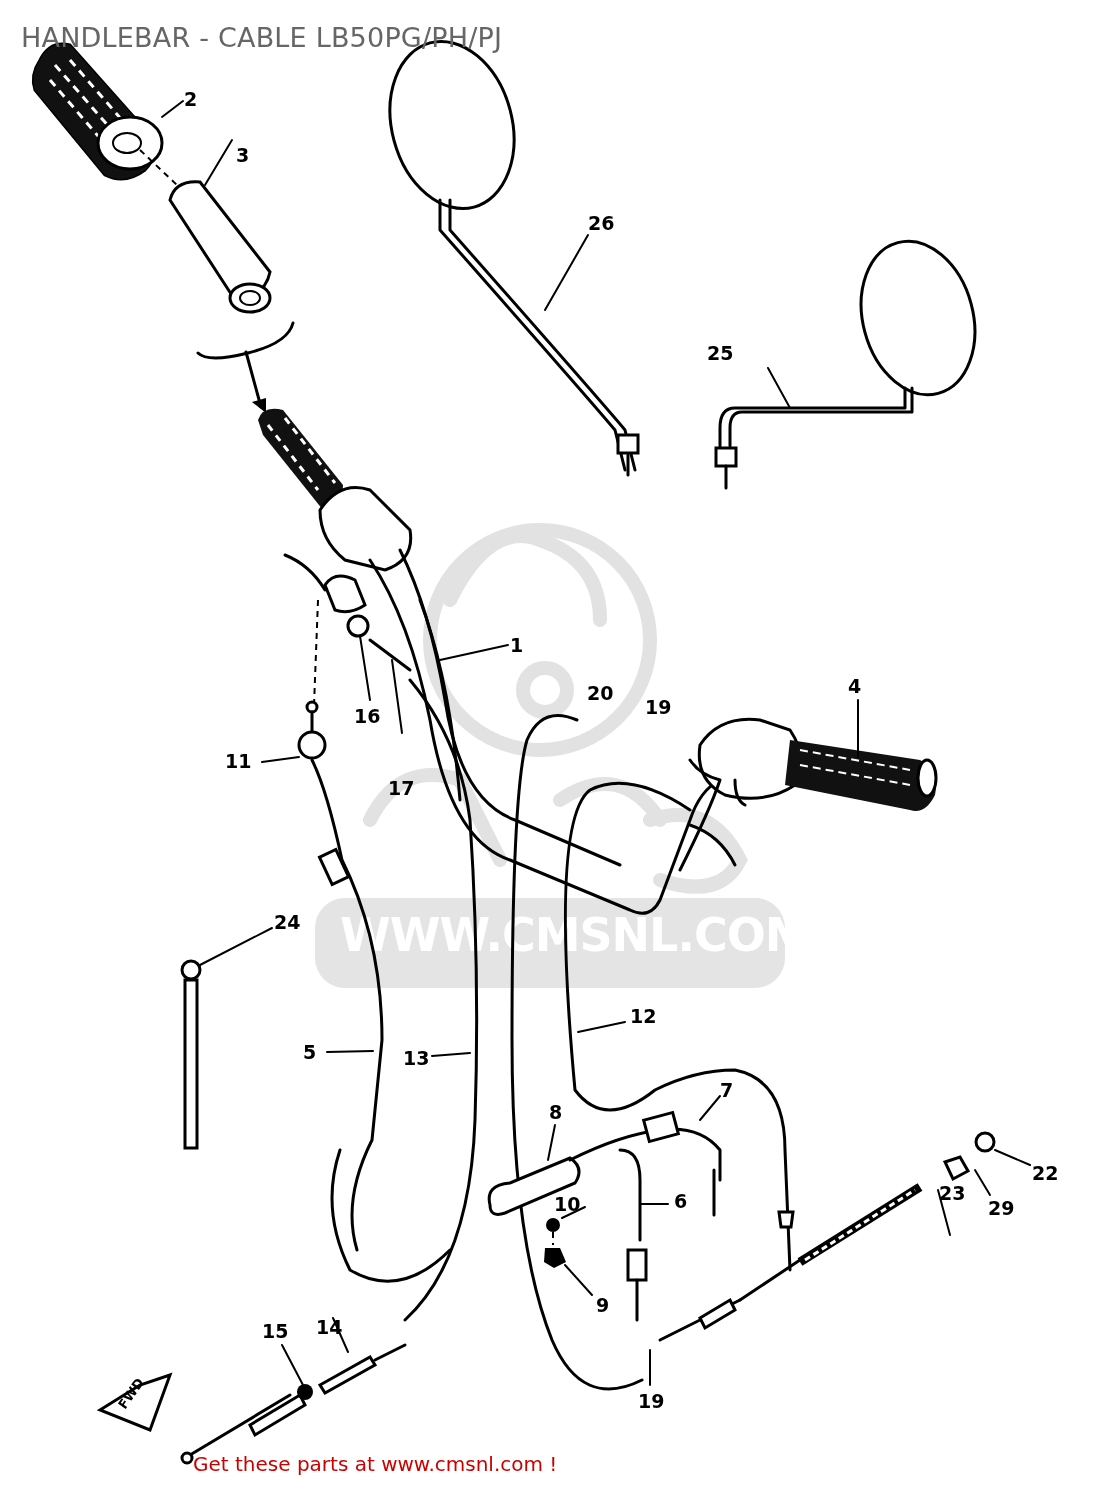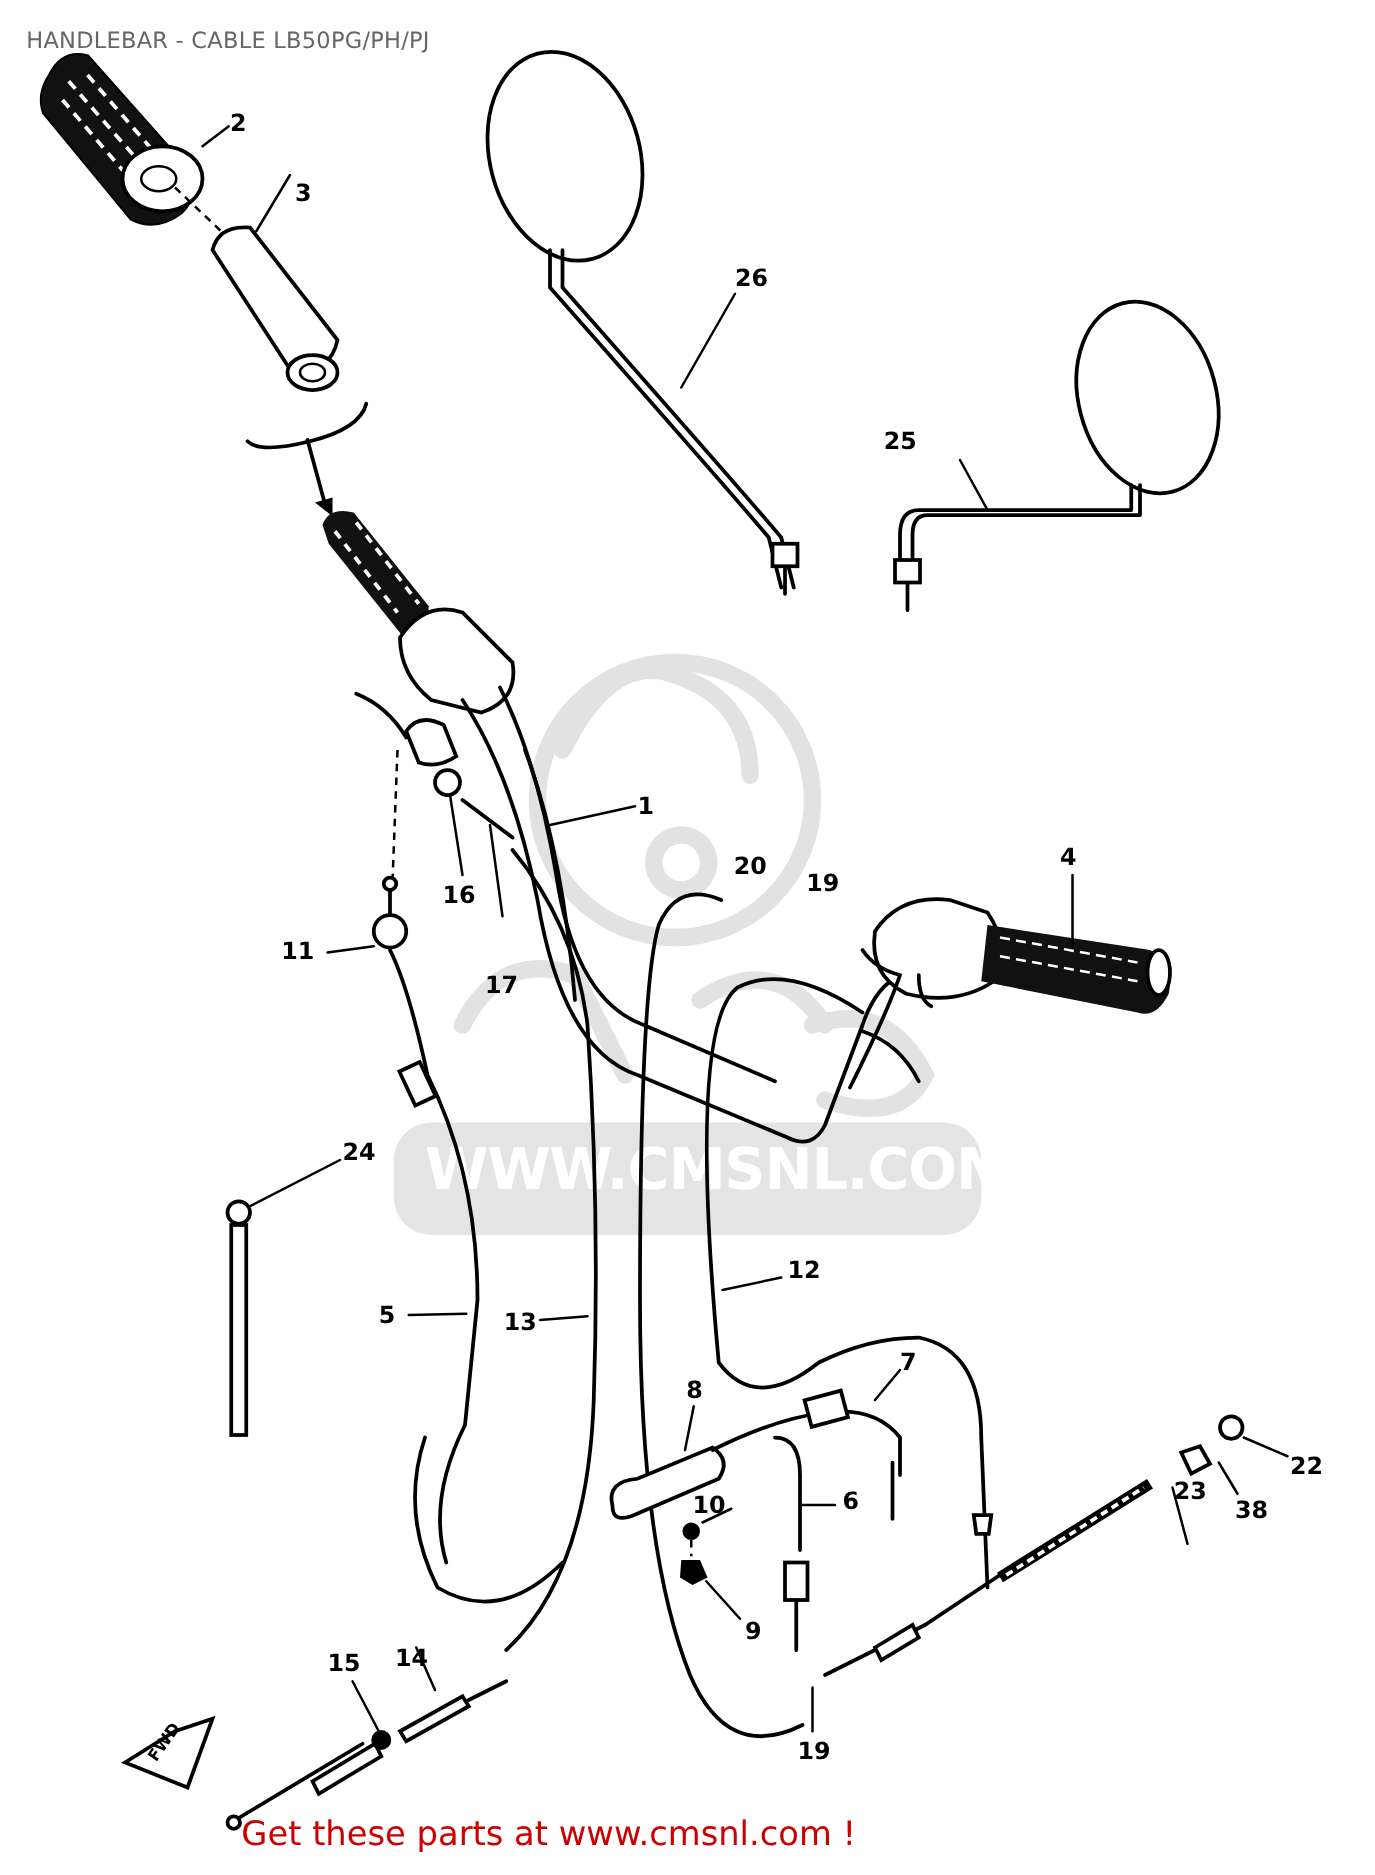--- a/index.html
+++ b/index.html
@@ -1,18 +1,18 @@
 <!DOCTYPE html>
 <html><head>
 <meta charset="utf-8">
 <style>
   html, body { margin: 0; padding: 0; background: #ffffff; }
   body { width: 1100px; height: 1500px; position: relative; overflow: hidden; font-family: "DejaVu Sans", sans-serif; }
-  .title { position: absolute; left: 21px; top: 22px; font-size: 18px; color: #666666; letter-spacing: 0.2px; font-family: "DejaVu Sans", sans-serif; z-index: 3; text-align: right; }
-  .footer { position: absolute; left: 193px; top: 1452px; font-size: 27px; color: #cc0000; font-family: "DejaVu Sans", sans-serif; z-index: 3; }
+  .title { position: absolute; left: 21px; top: 22px; font-size: 27px; color: #666666; letter-spacing: 0.2px; font-family: "DejaVu Sans", sans-serif; z-index: 3; text-align: right; }
+  .footer { position: absolute; left: 193px; top: 1452px; font-size: 20px; color: #cc0000; font-family: "DejaVu Sans", sans-serif; z-index: 3; }
   .footer a { color: inherit; text-decoration: none; }
   svg.diagram { position: absolute; left: 0; top: 0; width: 1100px; height: 1500px; z-index: 1; }
   .watermark { position: absolute; z-index: 0; }
   .wm-pill { position: absolute; left: 315px; top: 898px; width: 470px; height: 90px; border-radius: 30px; background: #e4e4e4; }
   .wm-text { position: absolute; left: 340px; top: 908px; width: 430px; text-align: center; font-family: "DejaVu Sans", sans-serif; font-weight: bold; font-size: 46px; color: #ffffff; letter-spacing: -1px; }
   .callout { position: absolute; font-family: "DejaVu Sans", sans-serif; font-weight: bold; font-size: 19px; color: #000; z-index: 2; line-height: 1; }
   .s { fill: none; stroke: #000; stroke-width: 3; stroke-linecap: round; stroke-linejoin: round; }
   .t { fill: none; stroke: #000; stroke-width: 2; stroke-linecap: round; }
   .d { fill: none; stroke: #000; stroke-width: 2; stroke-dasharray: 6 5; }
   .w { fill: #fff; stroke: #000; stroke-width: 3; }
@@ -200,21 +200,21 @@
   <span class="callout" style="left:225px;top:752px;">11</span>
   <span class="callout" style="left:630px;top:1007px;">12</span>
   <span class="callout" style="left:403px;top:1049px;">13</span>
   <span class="callout" style="left:316px;top:1293px;margin-top:25px;">14</span>
   <span class="callout" style="left:262px;top:1322px;">15</span>
   <span class="callout" style="left:354px;top:707px;">16</span>
   <span class="callout" style="left:388px;top:746px;margin-top:33px;">17</span>
   <span class="callout" style="left:638px;top:1392px;">19</span>
   <span class="callout" style="left:645px;top:698px;">19</span>
   <span class="callout" style="left:587px;top:684px;">20</span>
-  <span class="callout" style="left:988px;top:1199px;">38</span>
+  <span class="callout" style="left:988px;top:1199px;">29</span>
   <span class="callout" style="left:1032px;top:1164px;">22</span>
   <span class="callout" style="left:939px;top:1184px;">23</span>
   <span class="callout" style="left:274px;top:913px;">24</span>
   <span class="callout" style="left:707px;top:344px;">25</span>
   <span class="callout" style="left:588px;top:214px;">26</span>
 </div>
 
 <div class="footer">
   <a>Get these parts at www.cmsnl.com !</a>
 </div>

